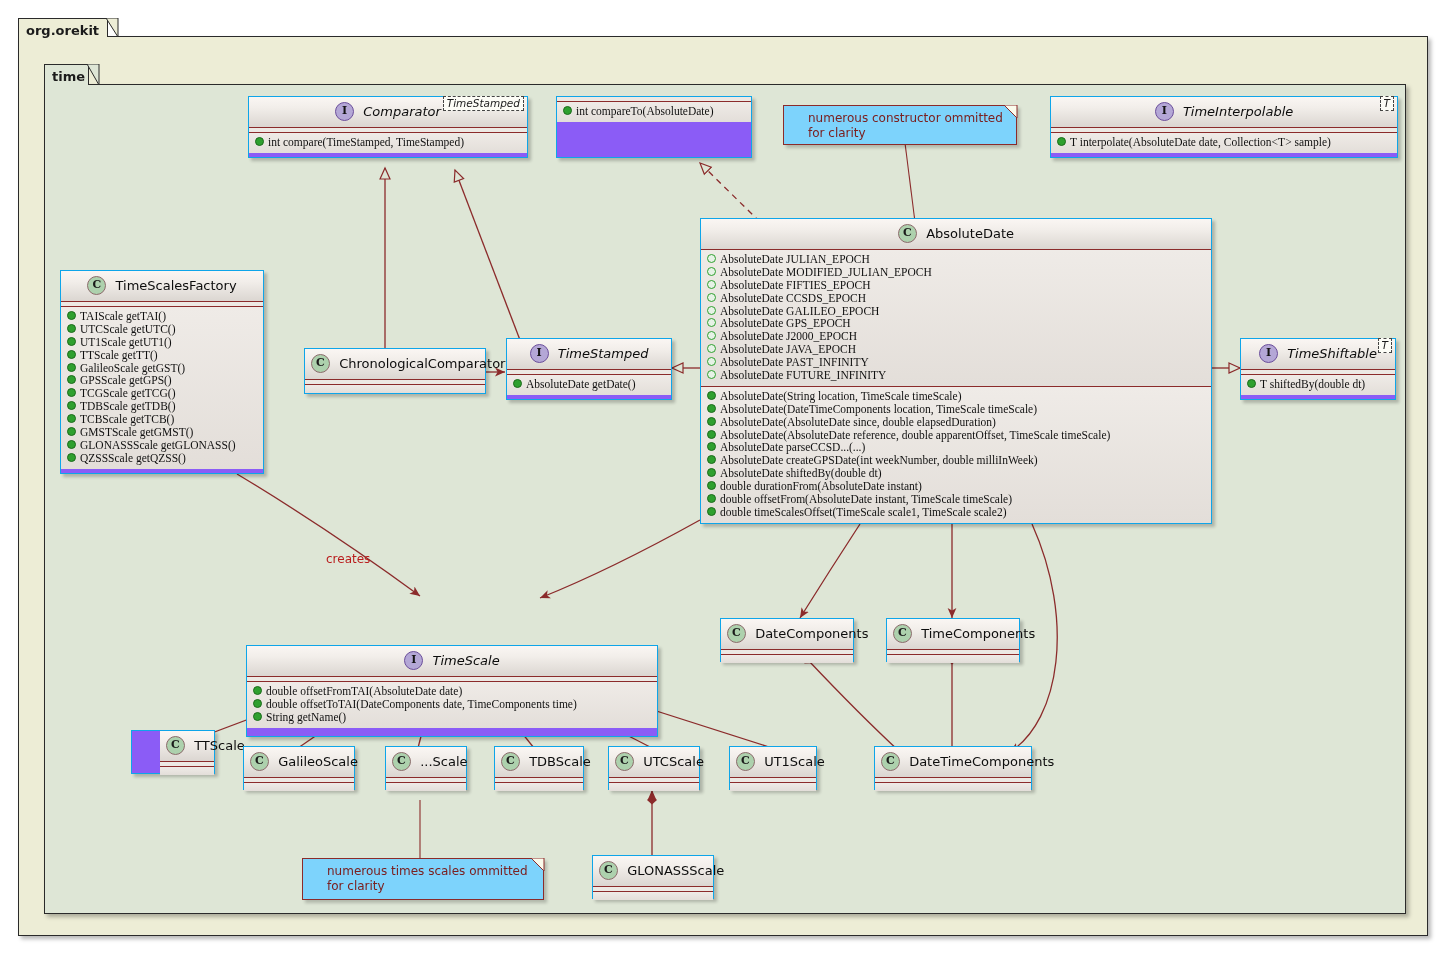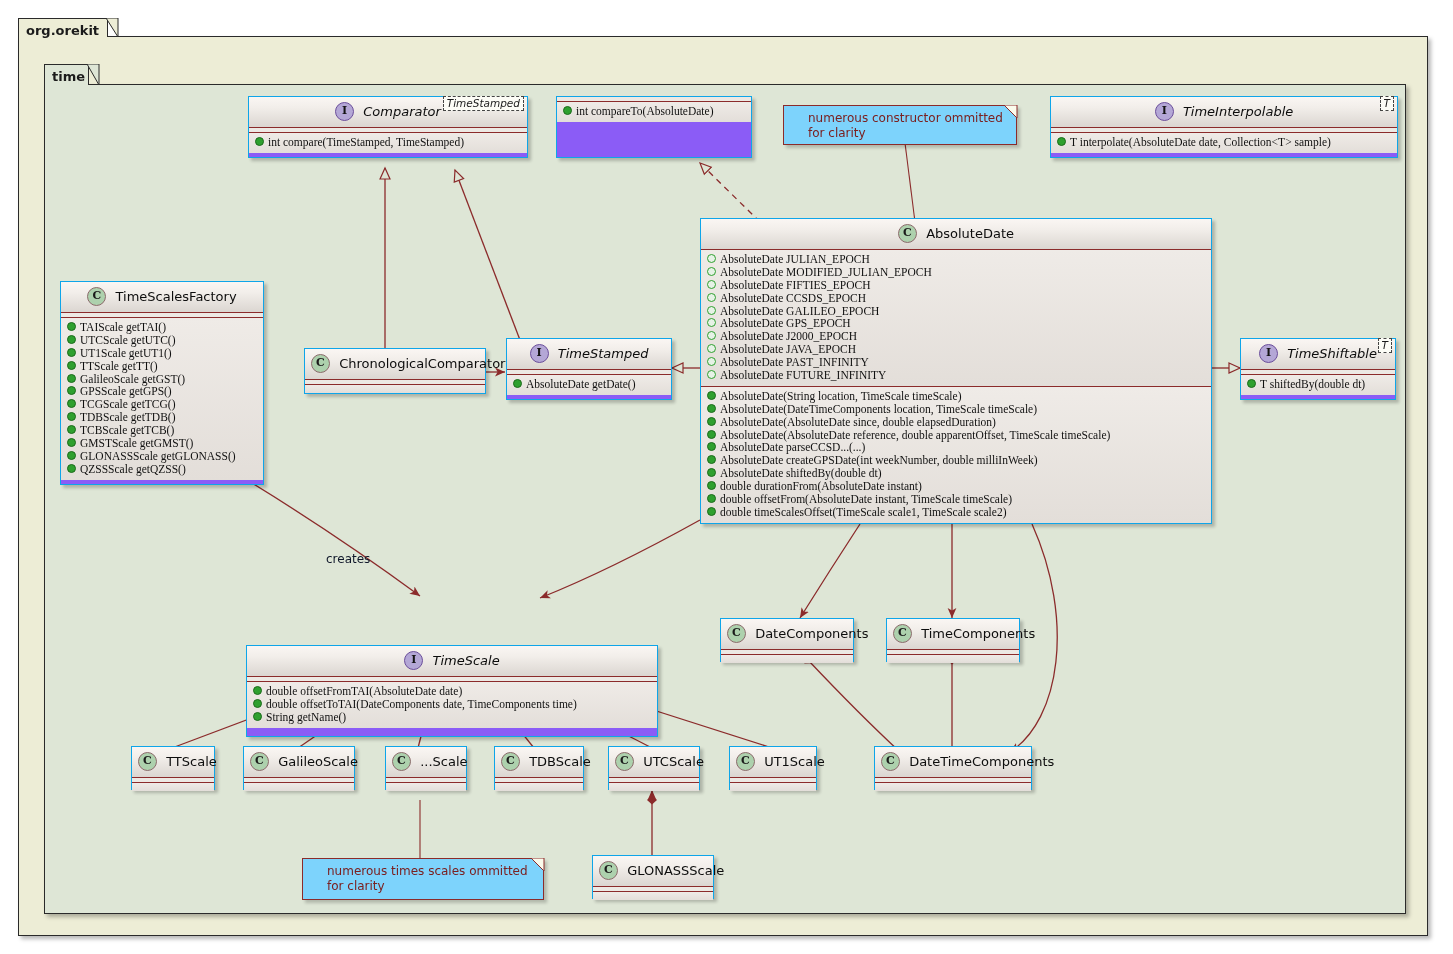--- a/index.html
+++ b/index.html
@@ -58,21 +58,21 @@
         white-space:nowrap;}
 
   
   .note{position:absolute;box-sizing:border-box;background:#7dd3fc;border:1px solid #8B2B2B;
         box-shadow:3px 3px 3px rgba(0,0,0,.20);
         font-size:12px;line-height:15px;color:#7A2020;padding:5px 8px 5px 24px;}
   .note .corner{position:absolute;right:-1px;top:-1px;width:13px;height:13px;}
 
   
   #edges{position:absolute;left:0;top:0;width:1453px;height:954px;pointer-events:none;}
-  .elab{position:absolute;font-size:12px;color:#0f172a;white-space:nowrap;}
+  .elab{position:absolute;font-size:12px;color:#b91c1c;white-space:nowrap;}
 </style>
 </head>
 <body>
 
 <div id="canvas">
 
   <div class="pkg outer" style="left:18px;top:36px;width:1410px;height:900px;"></div>
   <div class="pkg-tab outer" style="left:18px;top:18px;width:90px;height:19px;">
     <span>org.orekit</span>
     <span class="fold">
@@ -221,21 +221,21 @@
 
   <div class="node" style="left:304px;top:348px;width:182px;height:46px;">
     <div class="node-hd">
       <span class="stereo badge cls">C</span>
       <span class="nm">ChronologicalComparator</span>
     </div>
     <div class="sep"></div>
     <div class="compart empty"></div>
   </div>
 
-  <div class="node" style="left:60px;top:270px;width:204px;height:204px;margin-top:11px;">
+  <div class="node" style="left:60px;top:270px;width:204px;height:204px;">
     <div class="node-hd">
       <span class="stereo badge cls">C</span>
       <span class="nm">TimeScalesFactory</span>
     </div>
     <div class="sep"></div>
     <div class="compart">
       <div class="mrow"><span class="dot pub"></span><span class="txt">TAIScale getTAI()</span></div>
       <div class="mrow"><span class="dot pub"></span><span class="txt">UTCScale getUTC()</span></div>
       <div class="mrow"><span class="dot pub"></span><span class="txt">UT1Scale getUT1()</span></div>
       <div class="mrow"><span class="dot pub"></span><span class="txt">TTScale getTT()</span></div>
@@ -314,21 +314,21 @@
 
   <div class="node" style="left:874px;top:746px;width:158px;height:44px;">
     <div class="node-hd">
       <span class="stereo badge cls">C</span>
       <span class="nm">DateTimeComponents</span>
     </div>
     <div class="sep"></div>
     <div class="compart empty"></div>
   </div>
 
-  <div class="node" style="left:131px;top:746px;width:84px;height:44px;">
+  <div class="node" style="left:131px;top:730px;width:84px;height:44px;padding-left:28px;">
     <div class="node-hd">
       <span class="stereo badge cls">C</span>
       <span class="nm">TTScale</span>
     </div>
     <div class="sep"></div>
     <div class="compart empty"></div>
   </div>
 
   <div class="node" style="left:243px;top:746px;width:112px;height:44px;">
     <div class="node-hd">

